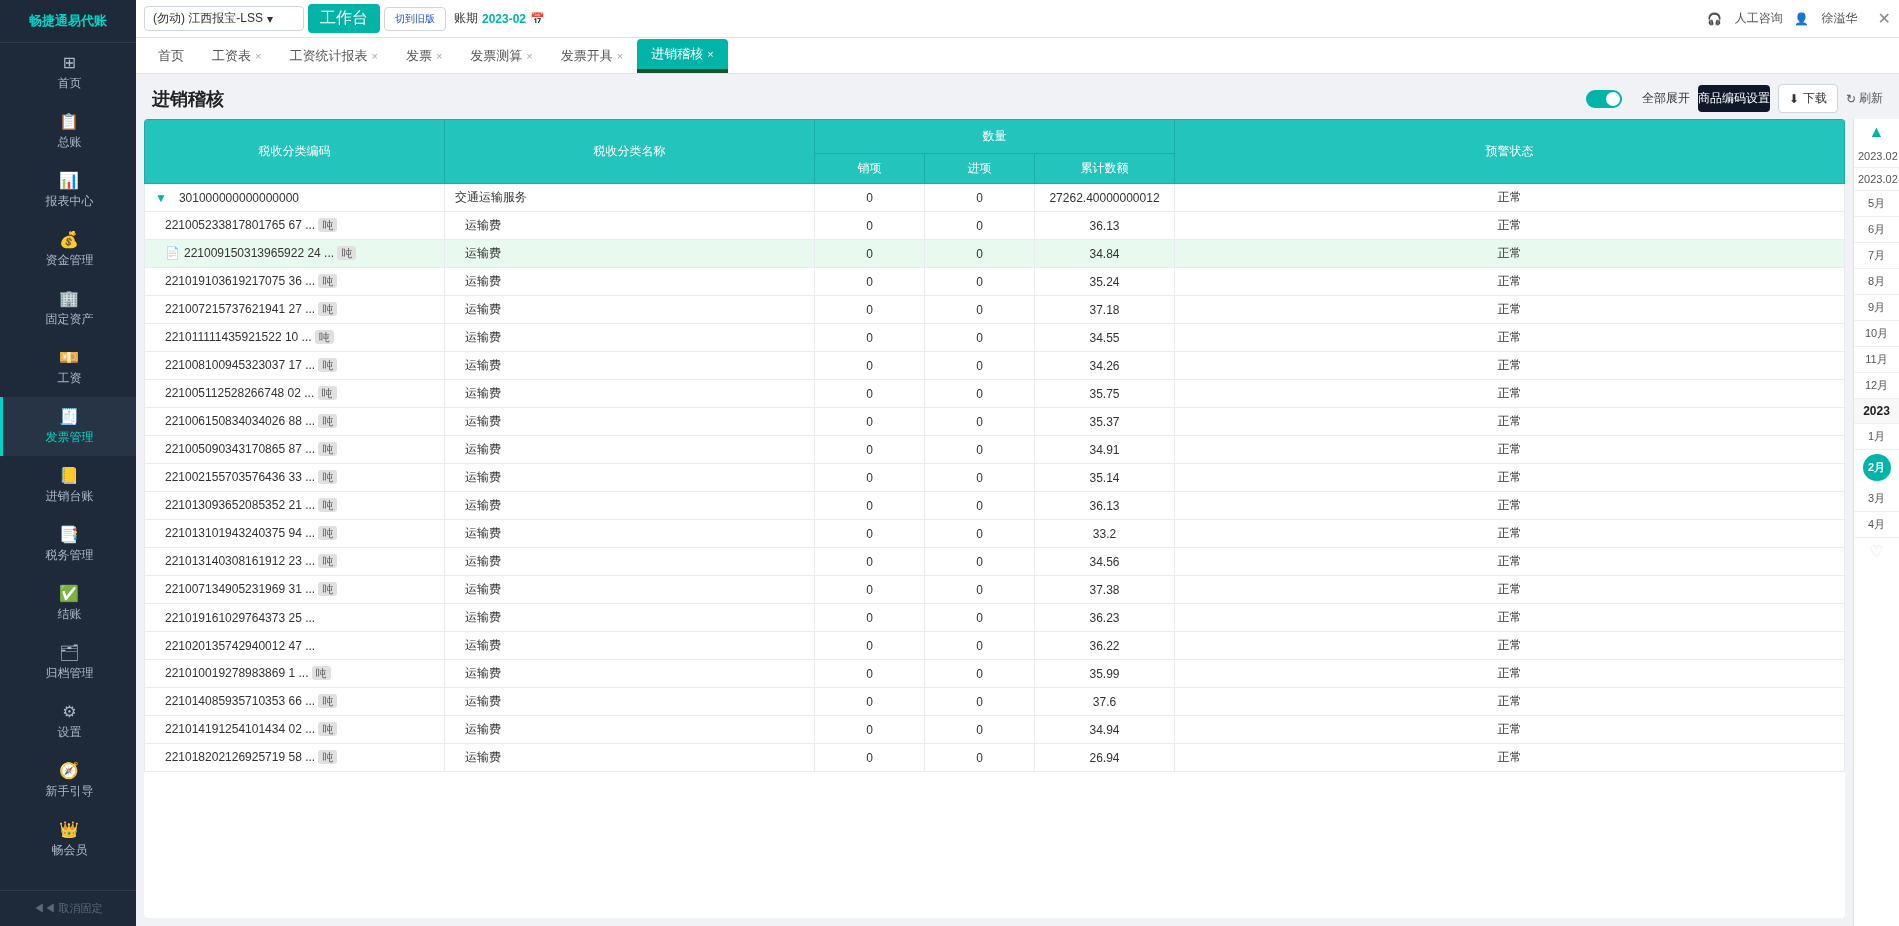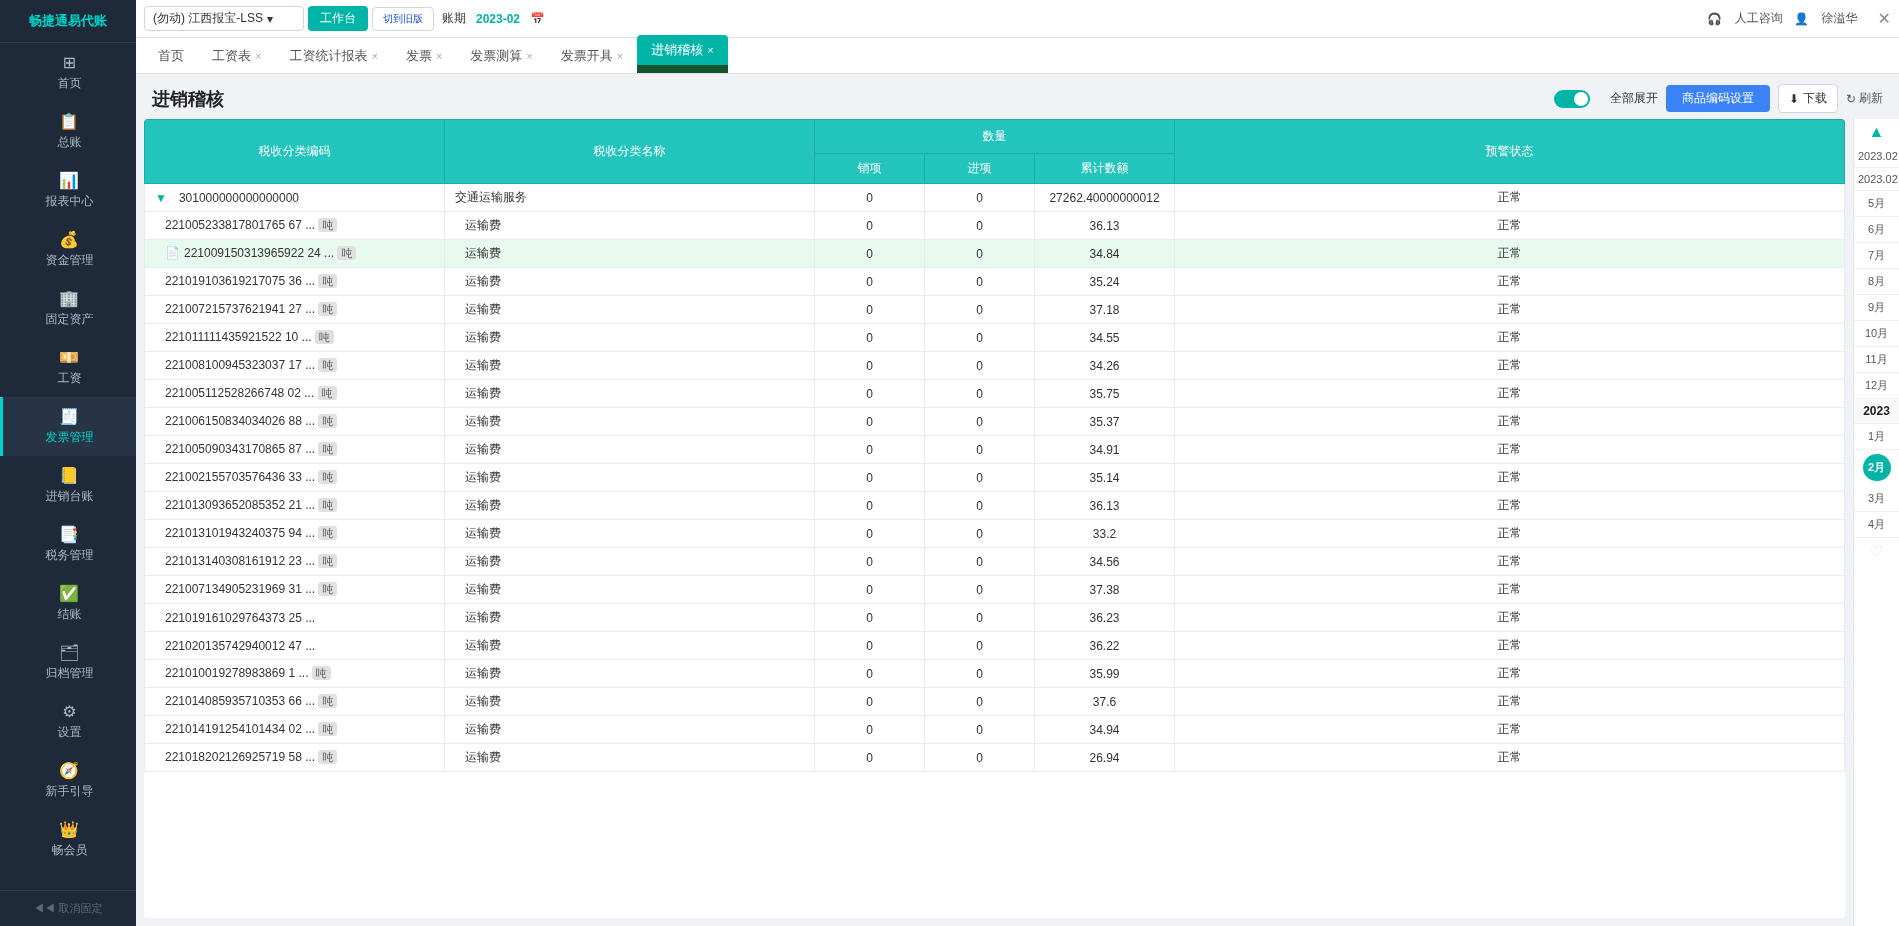--- a/index.html
+++ b/index.html
@@ -76,36 +76,36 @@
       gap: 4px;
       cursor: pointer;
       min-width: 160px;
     }
     .topbar-btn {
       background: #00b4a8;
       color: #fff;
       border: none;
       border-radius: 4px;
       padding: 4px 12px;
-      font-size: 12px;
+      font-size: 16px;
       cursor: pointer;
     }
     .topbar-btn-outline {
       background: #fff;
       color: #1d4ed8;
       border: 1px solid #d0d6de;
       border-radius: 4px;
       padding: 4px 10px;
       font-size: 10px;
       cursor: pointer;
     }
     .topbar-period {
       display: flex;
       align-items: center;
-      gap: 10px;
+      gap: 4px;
       font-size: 12px;
       color: #333;
       margin-left: 4px;
     }
     .topbar-right {
       margin-left: auto;
       display: flex;
       align-items: center;
       gap: 12px;
       font-size: 12px;
@@ -135,21 +135,21 @@
       font-size: 13px;
       cursor: pointer;
       color: #555;
       border-bottom: 2px solid transparent;
       white-space: nowrap;
     }
     .tab.active {
       color: #fff;
       background: #00b4a8;
       border-radius: 4px 4px 0 0;
-      border-bottom: 8px solid #14532d;
+      border-bottom: 4px solid #14532d;
     }
     .tab .tab-close {
       margin-left: 4px;
       font-size: 11px;
       color: #aaa;
     }
     .tab.active .tab-close { color: #fff; }
 
     
     .page-content {
@@ -197,25 +197,25 @@
       content: '';
       position: absolute;
       width: 14px;
       height: 14px;
       background: #fff;
       border-radius: 50%;
       top: 2px;
       right: 2px;
     }
     .btn-green {
-      background: #3b82f6;
+      background: #0f172a;
       color: #fff;
       border: none;
       border-radius: 4px;
-      padding: 5px 16px;
+      padding: 5px 0;
       font-size: 12px;
       cursor: pointer;
     }
     .btn-outline {
       background: #fff;
       color: #333;
       border: 1px solid #d0d6de;
       border-radius: 4px;
       padding: 5px 10px;
       font-size: 12px;

